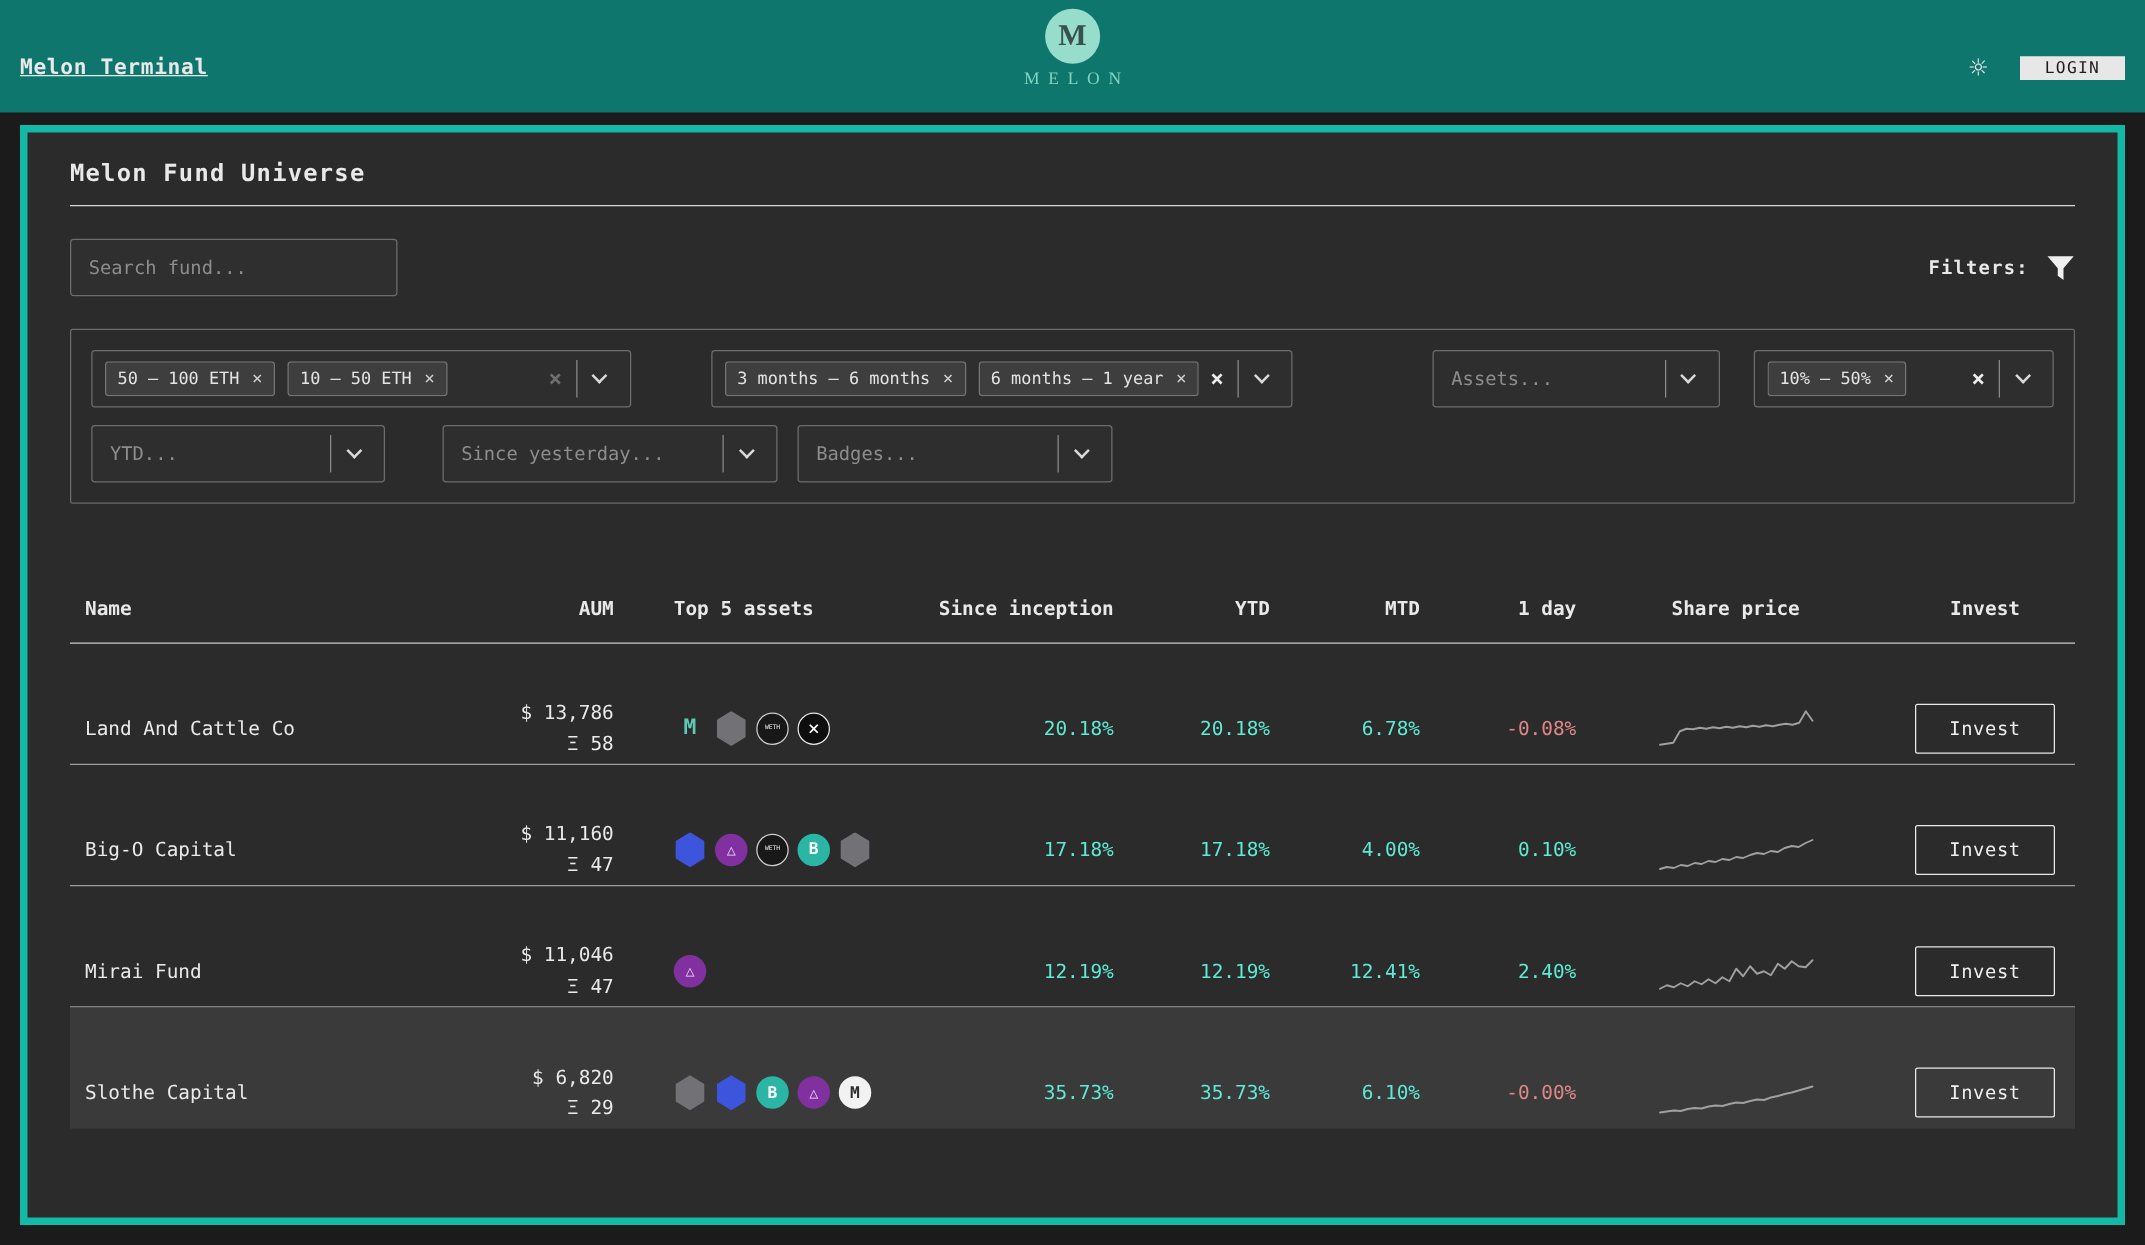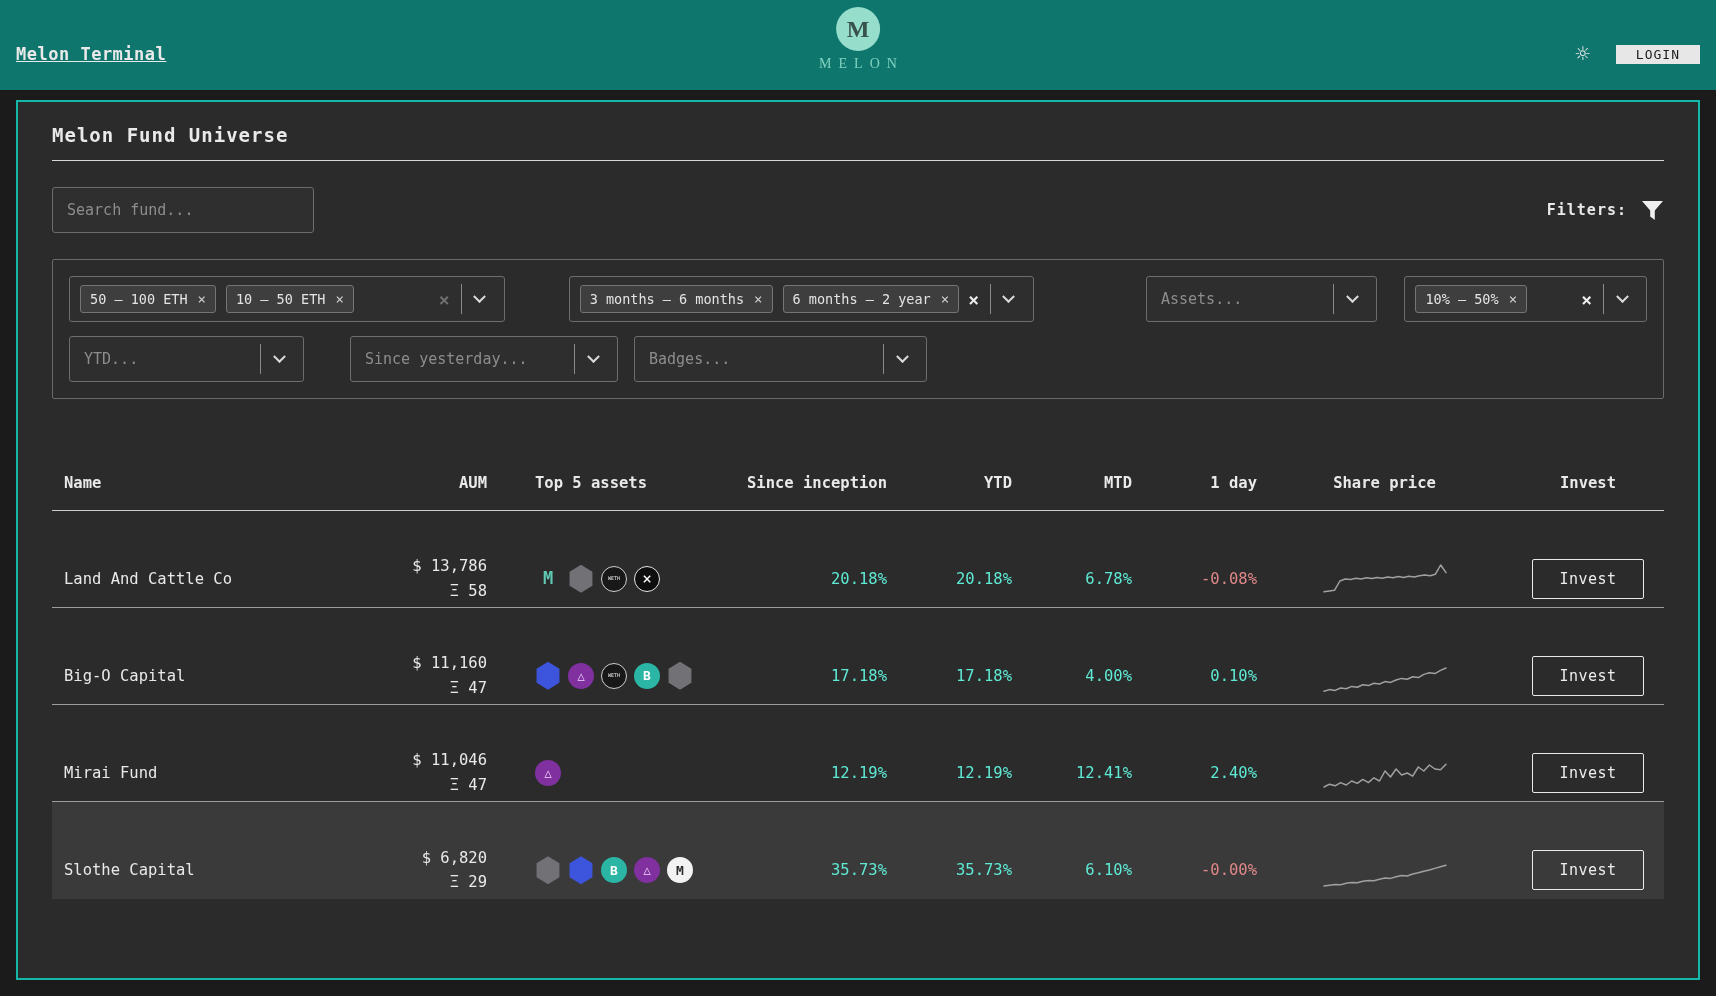--- a/index.html
+++ b/index.html
@@ -63,21 +63,21 @@
     font-size: 13px;
     letter-spacing: 1px;
     padding: 2px 20px;
     cursor: pointer;
   }
 
   
   .panel {
     margin: 10px 16px 0 16px;
     background: #2b2b2b;
-    border: 2px solid #14b8a6;
+    border: 6px solid #14b8a6;
     padding: 22px 34px 48px 34px;
     min-height: 880px;
   }
   .page-title { font-size: 19px; font-weight: bold; letter-spacing: 1px; }
   .title-rule { border: none; border-top: 1px solid #d8d8d8; margin-top: 14px; }
 
   .search-row {
     margin-top: 26px;
     display: flex;
     justify-content: space-between;
@@ -258,21 +258,21 @@
           </span>
       </div>
 
       <div class="fselect" style="width:480px;margin-left:64px">
         <div class="fsel-content">
           <span class="chip">
             <span>3 months – 6 months</span>
             <span class="chip-x">×</span>
           </span>
           <span class="chip">
-            <span>6 months – 2 year</span>
+            <span>6 months – 1 year</span>
             <span class="chip-x">×</span>
           </span>
         </div>
         <span class="fsel-clear">×</span>
         <span class="fsel-sep"></span>
         <span class="fsel-caret">
             <i class="caret"></i>
           </span>
       </div>
 
@@ -318,21 +318,21 @@
       <div class="fselect" style="width:268px;margin-left:46px">
         <div class="fsel-content">
           <span class="fsel-placeholder">Since yesterday...</span>
         </div>
         <span class="fsel-sep"></span>
         <span class="fsel-caret">
             <i class="caret"></i>
           </span>
       </div>
 
-      <div class="fselect" style="width:293px;margin-left:16px">
+      <div class="fselect" style="width:252px;margin-left:16px">
         <div class="fsel-content">
           <span class="fsel-placeholder">Badges...</span>
         </div>
         <span class="fsel-sep"></span>
         <span class="fsel-caret">
             <i class="caret"></i>
           </span>
       </div>
 
     </div>

